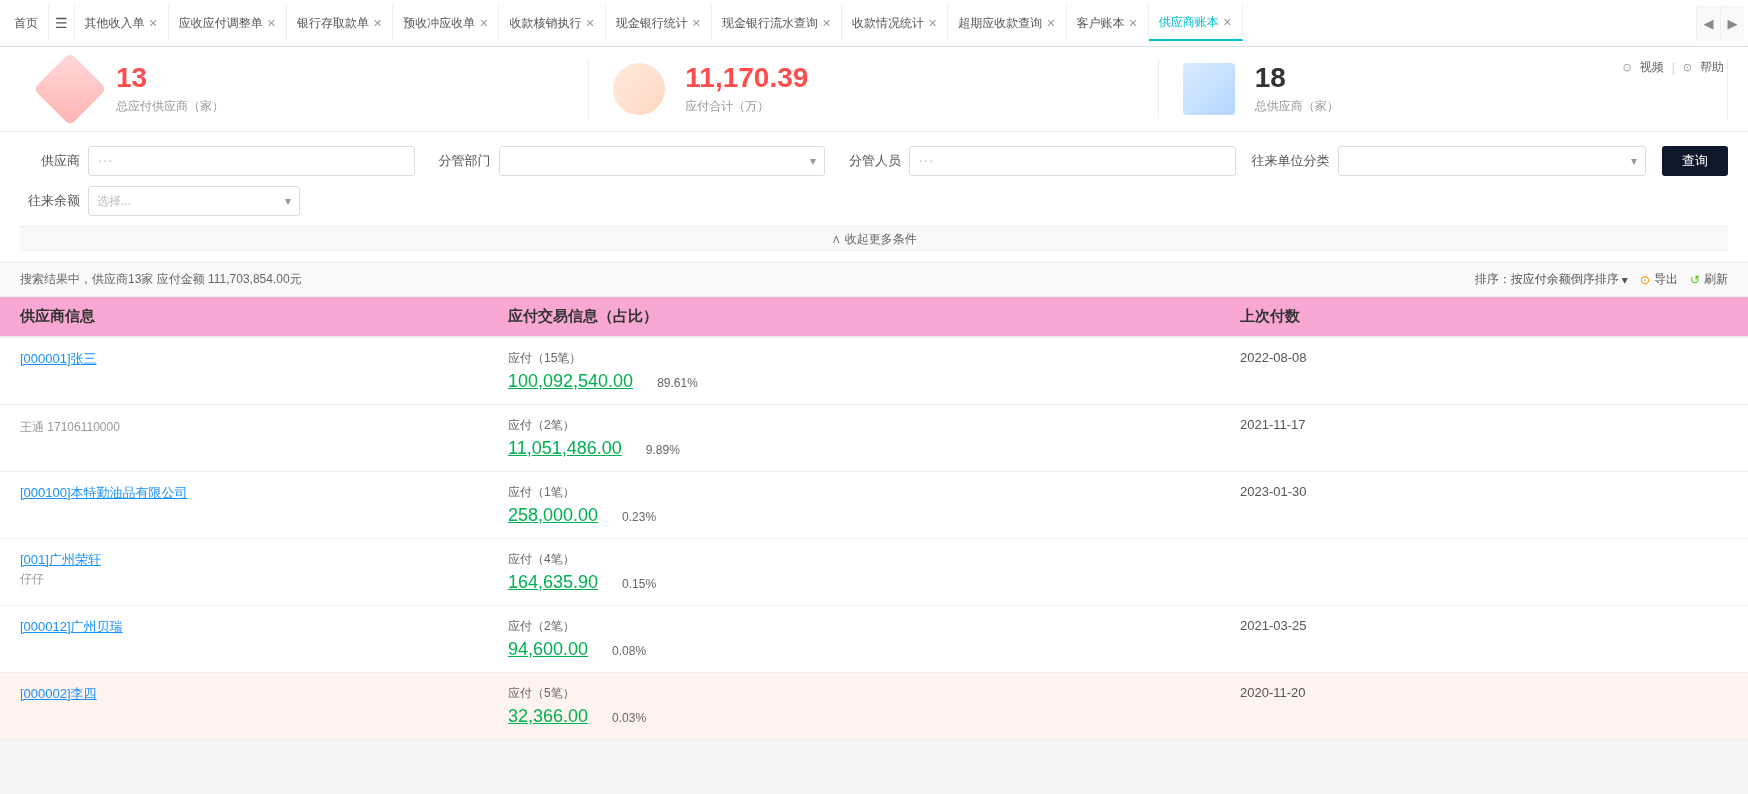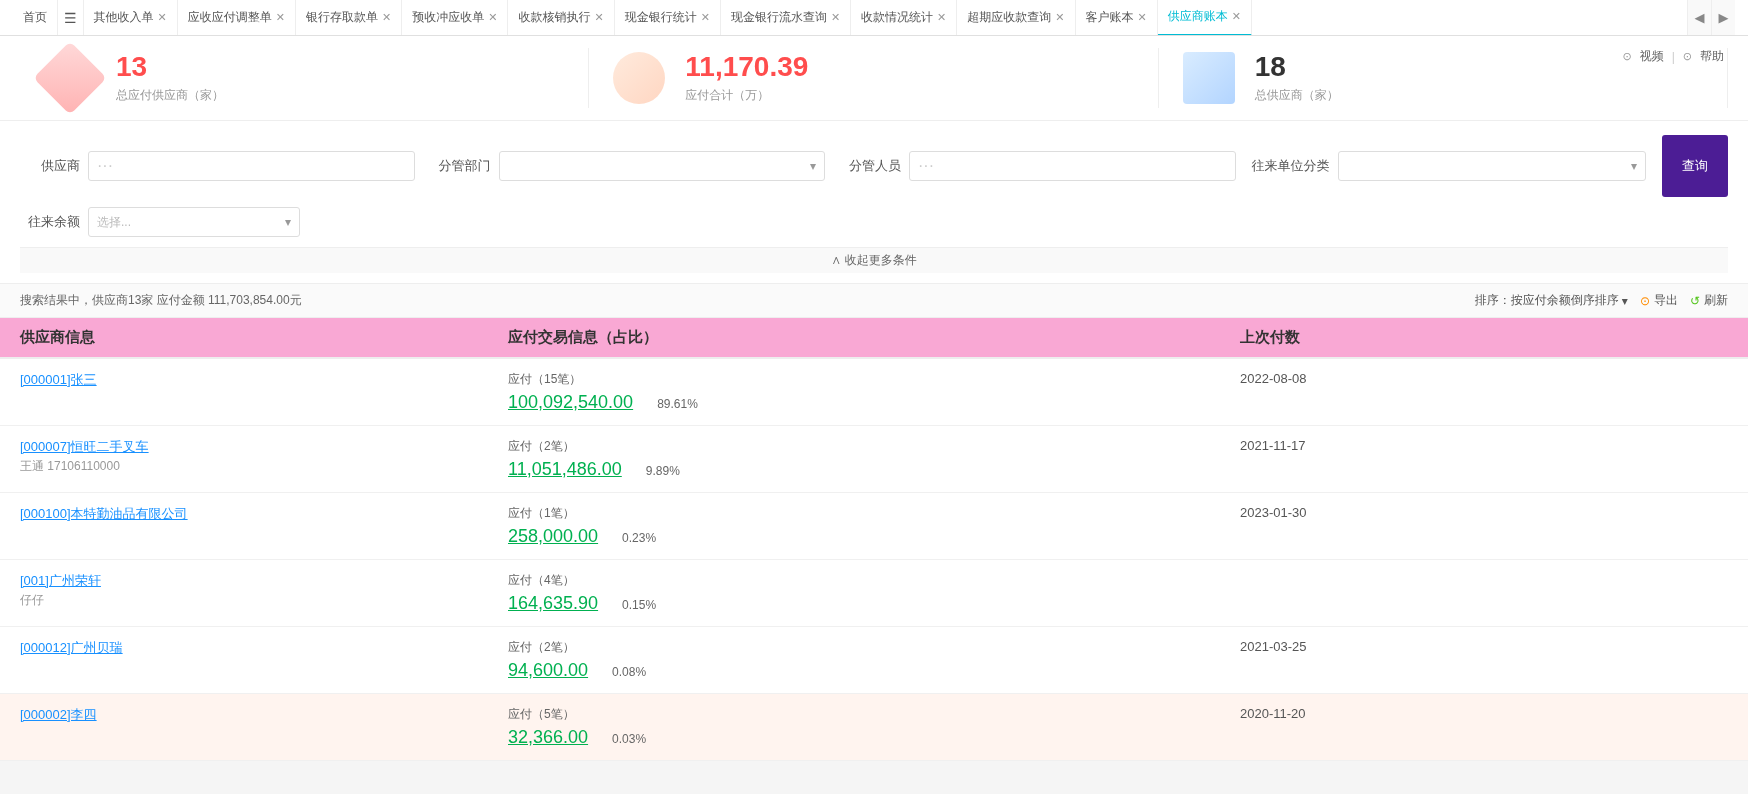--- a/index.html
+++ b/index.html
@@ -2,21 +2,21 @@
 <html><head>
   <meta charset="utf-8">
   <style>
     * { box-sizing: border-box; margin: 0; padding: 0; }
     body { font-family: "Microsoft YaHei", "PingFang SC", sans-serif; font-size: 13px; background: #f5f5f5; color: #333; }
 
     
     .top-nav {
       display: flex; align-items: center;
       background: #fff; border-bottom: 1px solid #e0e0e0;
-      height: 36px; padding: 0 13px; overflow: hidden;
+      height: 47px; padding: 0 4px; overflow: hidden;
     }
     .nav-tab {
       display: inline-flex; align-items: center;
       padding: 0 10px; height: 36px; white-space: nowrap;
       cursor: pointer; font-size: 12px; color: #555;
       border-right: 1px solid #eee;
     }
     .nav-tab.active { color: #00bcd4; border-bottom: 2px solid #00bcd4; }
     .nav-tab .close-btn { margin-left: 4px; color: #999; font-size: 11px; cursor: pointer; }
     .nav-arrows { margin-left: auto; display: flex; }
@@ -49,22 +49,22 @@
     .filter-input {
       flex: 1; height: 30px; border: 1px solid #ddd; border-radius: 3px;
       padding: 0 8px; font-size: 13px; color: #333; background: #fff;
       display: flex; align-items: center; justify-content: space-between;
       cursor: pointer; position: relative;
     }
     .filter-input .dots { color: #ccc; font-size: 16px; }
     .filter-input .chevron { color: #999; font-size: 12px; }
     .filter-input-text { color: #bbb; font-size: 12px; }
     .query-btn {
-      background: #4c1d95; color: #fff; border: none;
-      padding: 22px 20px; border-radius: 3px; cursor: pointer;
+      background: #0f172a; color: #fff; border: none;
+      padding: 6px 20px; border-radius: 3px; cursor: pointer;
       font-size: 13px; white-space: nowrap;
     }
     .collapse-bar {
       display: flex; justify-content: center; padding: 4px 0;
       background: #f9f9f9; border-top: 1px solid #eee; cursor: pointer;
       font-size: 12px; color: #666;
     }
 
     
     .results-bar {
@@ -291,21 +291,20 @@
         <span class="tx-percent">89.61%</span>
       </div>
     </div>
     <div>
       <span class="last-pay">2022-08-08</span>
     </div>
   </div>
 
   <div class="table-row">
     <div>
-      <div class="supplier-link">[000007]恒旺二手叉车</div>
       <div class="supplier-sub">王通  17106110000</div>
     </div>
     <div>
       <div class="tx-label">应付（2笔）</div>
       <div class="tx-row">
         <span class="tx-amount">11,051,486.00</span>
         <span class="tx-percent">9.89%</span>
       </div>
     </div>
     <div>

